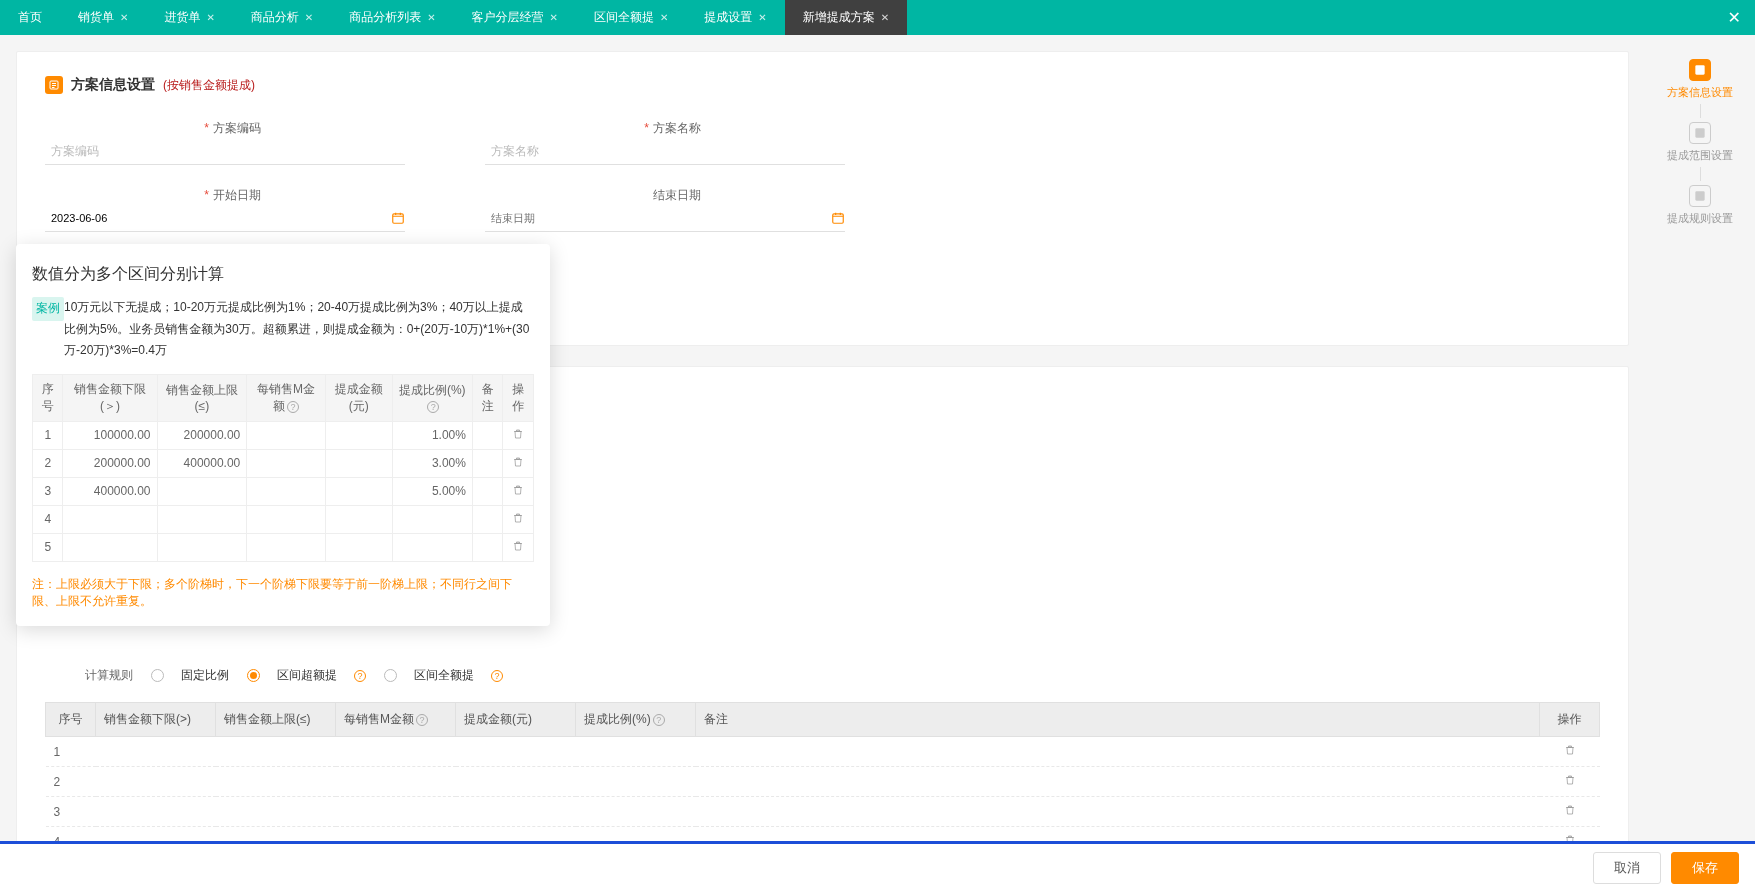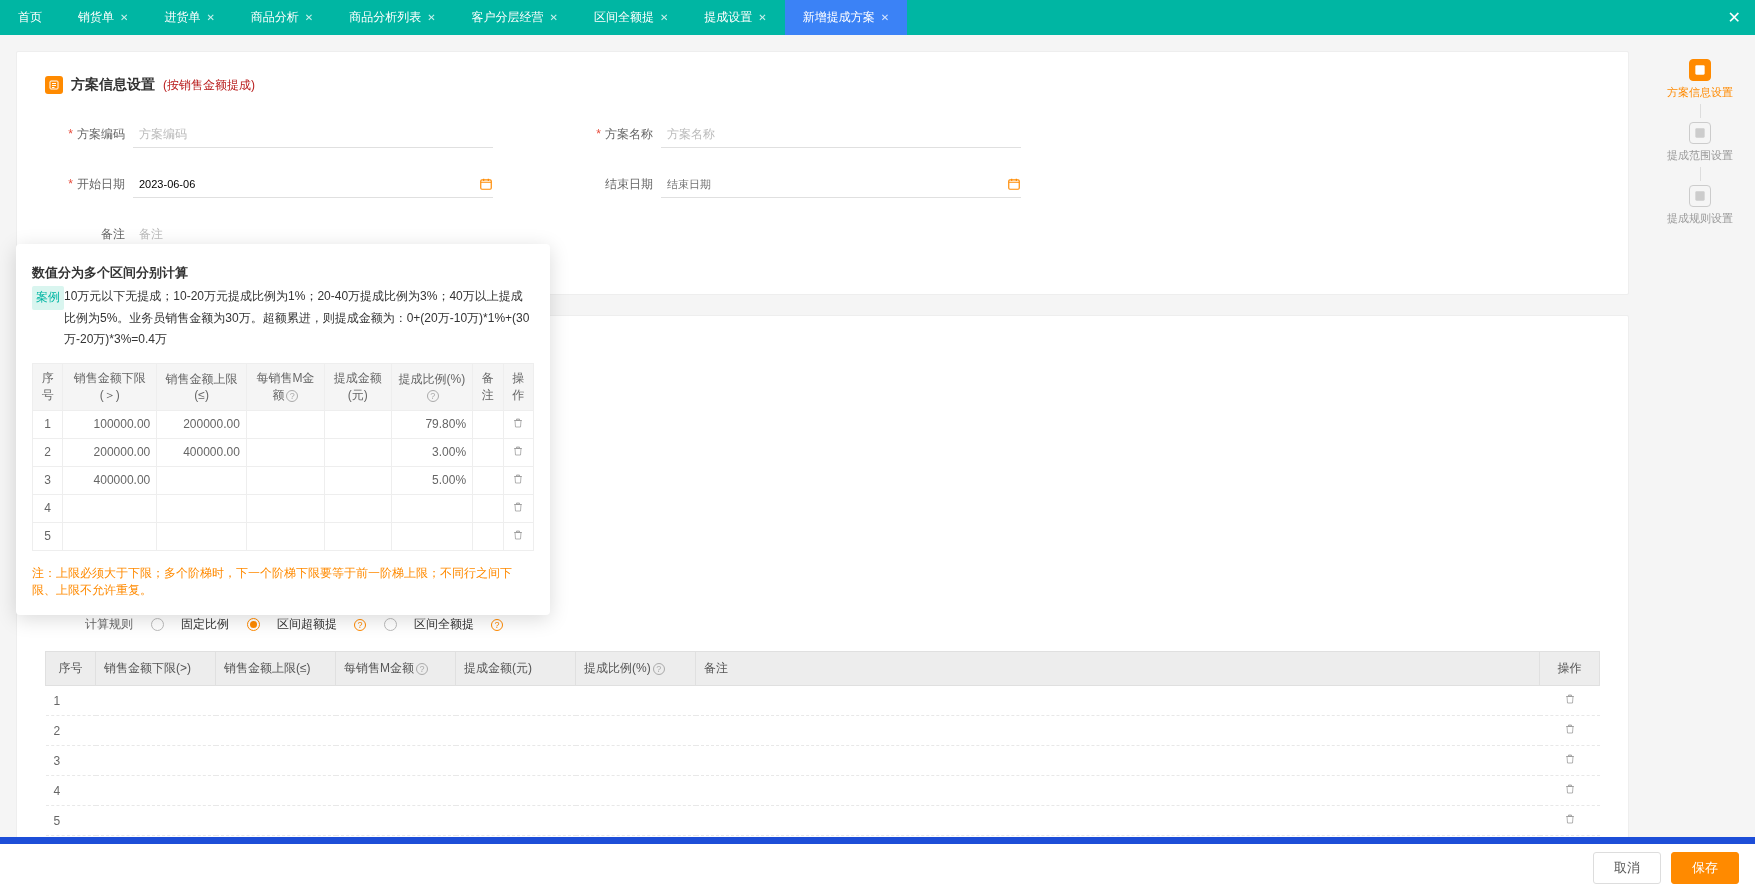--- a/index.html
+++ b/index.html
@@ -1,51 +1,51 @@
 <!DOCTYPE html>
 <html><head>
 <meta charset="utf-8">
 <style>
 * { box-sizing: border-box; margin: 0; padding: 0; }
 body { font-family: "Microsoft YaHei", -apple-system, sans-serif; font-size: 12px; color: #333; background: #f5f5f5; }
 
 
 .tab-bar { background: #00b6a3; height: 35px; display: flex; align-items: center; position: relative; }
 .tab { padding: 0 18px; color: #fff; height: 35px; line-height: 35px; cursor: pointer; display: flex; align-items: center; gap: 6px; }
-.tab.active { background: #3b82f6; }
+.tab.active { background: #404040; }
 .tab .close { font-size: 10px; opacity: .8; }
 .tab-bar-close { position: absolute; right: 14px; color: #fff; font-size: 16px; cursor: pointer; }
 
 
 .page-wrap { display: flex; }
 .main-col { flex: 1; padding: 16px; padding-bottom: 70px; }
 .side-nav { width: 110px; padding-top: 24px; text-align: center; }
 
 
 .panel { background: #fff; border: 1px solid #eee; border-radius: 2px; padding: 24px 28px; margin-bottom: 20px; position: relative; }
 .panel-title-row { display: flex; align-items: center; gap: 8px; margin-bottom: 26px; }
 .title-icon { width: 18px; height: 18px; border-radius: 3px; background: #ff8a00; display: inline-flex; align-items: center; justify-content: center; }
 .title-icon svg { width: 12px; height: 12px; fill: #fff; }
 .panel-title { font-size: 14px; font-weight: bold; color: #333; }
 .panel-sub { color: #b91c1c; font-size: 12px; }
 
 
 .form-row { display: flex; gap: 80px; margin-bottom: 22px; }
-.form-item { display: flex; align-items: center; }
+.form-item { display: flex; align-items: center; flex-direction: column; }
 .form-label { width: 80px; text-align: right; color: #666; margin-right: 8px; position: relative; }
 .required::before { content: "*"; color: #e74c3c; margin-right: 4px; }
 .form-input { width: 360px; border: none; border-bottom: 1px solid #e0e0e0; height: 28px; padding: 0 6px; font-size: 12px; background: transparent; }
 .form-input::placeholder { color: #bbb; }
 .date-wrap { width: 360px; border-bottom: 1px solid #e0e0e0; height: 28px; display: flex; align-items: center; position: relative; }
 .date-wrap input { border: none; flex: 1; font-size: 11px; padding: 0 6px; background: transparent; }
 .date-wrap .cal-icon { width: 14px; height: 14px; color: #ff8a00; }
 
 
 .popup { position: absolute; top: 244px; left: 16px; width: 534px; background: #fff; border-radius: 4px; box-shadow: 0 4px 20px rgba(0,0,0,.15); padding: 20px 16px 16px; z-index: 10; }
-.popup-title { font-weight: bold; font-size: 13px; margin-bottom: 4px; }
+.popup-title { font-weight: normal; font-size: 16px; margin-bottom: 12px; }
 .popup-example { font-size: 12px; line-height: 1.8; margin-bottom: 12px; display: flex; gap: 0; }
 .ex-tag { background: #d9f5ef; color: #00b6a3; padding: 1px 4px; border-radius: 2px; flex-shrink: 0; align-self: flex-start; }
 .popup-table { width: 100%; border-collapse: collapse; font-size: 12px; }
 .popup-table th { background: #f5f5f5; padding: 6px 4px; font-weight: normal; color: #666; border: 1px solid #eee; }
 .popup-table td { padding: 6px 4px; text-align: center; border: 1px solid #eee; color: #666; height: 25px; }
 .popup-table td.r { text-align: right; padding-right: 6px; }
 .popup-note { color: #ff8a00; font-size: 12px; margin-top: 14px; }
 .trash-icon { width: 12px; height: 12px; fill: #999; cursor: pointer; }
 
 
@@ -67,21 +67,21 @@
 .nav-step { display: flex; flex-direction: column; align-items: center; gap: 4px; cursor: pointer; }
 .nav-step.active .step-icon { border-color: #ff8a00; background: #ff8a00; }
 .nav-step.active .step-icon svg { fill: #fff; }
 .nav-step.active .step-label { color: #ff8a00; }
 .step-icon { width: 22px; height: 22px; border-radius: 4px; border: 1px solid #ccc; display: flex; align-items: center; justify-content: center; }
 .step-icon svg { width: 14px; height: 14px; fill: #ccc; }
 .step-label { font-size: 11px; color: #999; }
 .step-line { width: 1px; height: 14px; background: #ddd; margin: 4px auto; }
 
 
-.footer { position: fixed; bottom: 0; right: 0; background: #fff; border-top: 7px solid #1d4ed8; padding: 8px 16px; display: flex; gap: 10px; justify-content: flex-end; width: 100%; }
+.footer { position: fixed; bottom: 0; right: 0; background: #fff; border-top: 3px solid #1d4ed8; padding: 8px 16px; display: flex; gap: 10px; justify-content: flex-end; width: 100%; }
 .btn { padding: 6px 20px; border-radius: 3px; cursor: pointer; font-size: 13px; }
 .btn-cancel { background: #fff; border: 1px solid #ddd; color: #555; }
 .btn-save { background: #ff8a00; border: 1px solid #ff8a00; color: #fff; }
 
 .th-info { display: inline-flex; width: 12px; height: 12px; border-radius: 50%; border: 1px solid #aaa; color: #aaa; font-size: 9px; align-items: center; justify-content: center; margin-left: 2px; }
 </style>
 </head>
 <body>
 
 <div class="tab-bar" id="tab-bar">
@@ -343,21 +343,21 @@
           <th>操作</th>
         </tr>
       </thead>
     <tbody id="pop-tb">
         <tr>
           <td>1</td>
           <td class="r">100000.00</td>
           <td class="r">200000.00</td>
           <td></td>
           <td></td>
-          <td class="r">79.80%</td>
+          <td class="r">1.00%</td>
           <td></td>
           <td><svg class="trash-icon" viewBox="0 0 24 24">
               <path d="M6 7h12l-1 13H7L6 7zm3-3h6v2H9V4zM4 7h16" stroke="#999" stroke-width="1.5" fill="none"></path>
             </svg></td>
         </tr>
         <tr>
           <td>2</td>
           <td class="r">200000.00</td>
           <td class="r">400000.00</td>
           <td></td>

